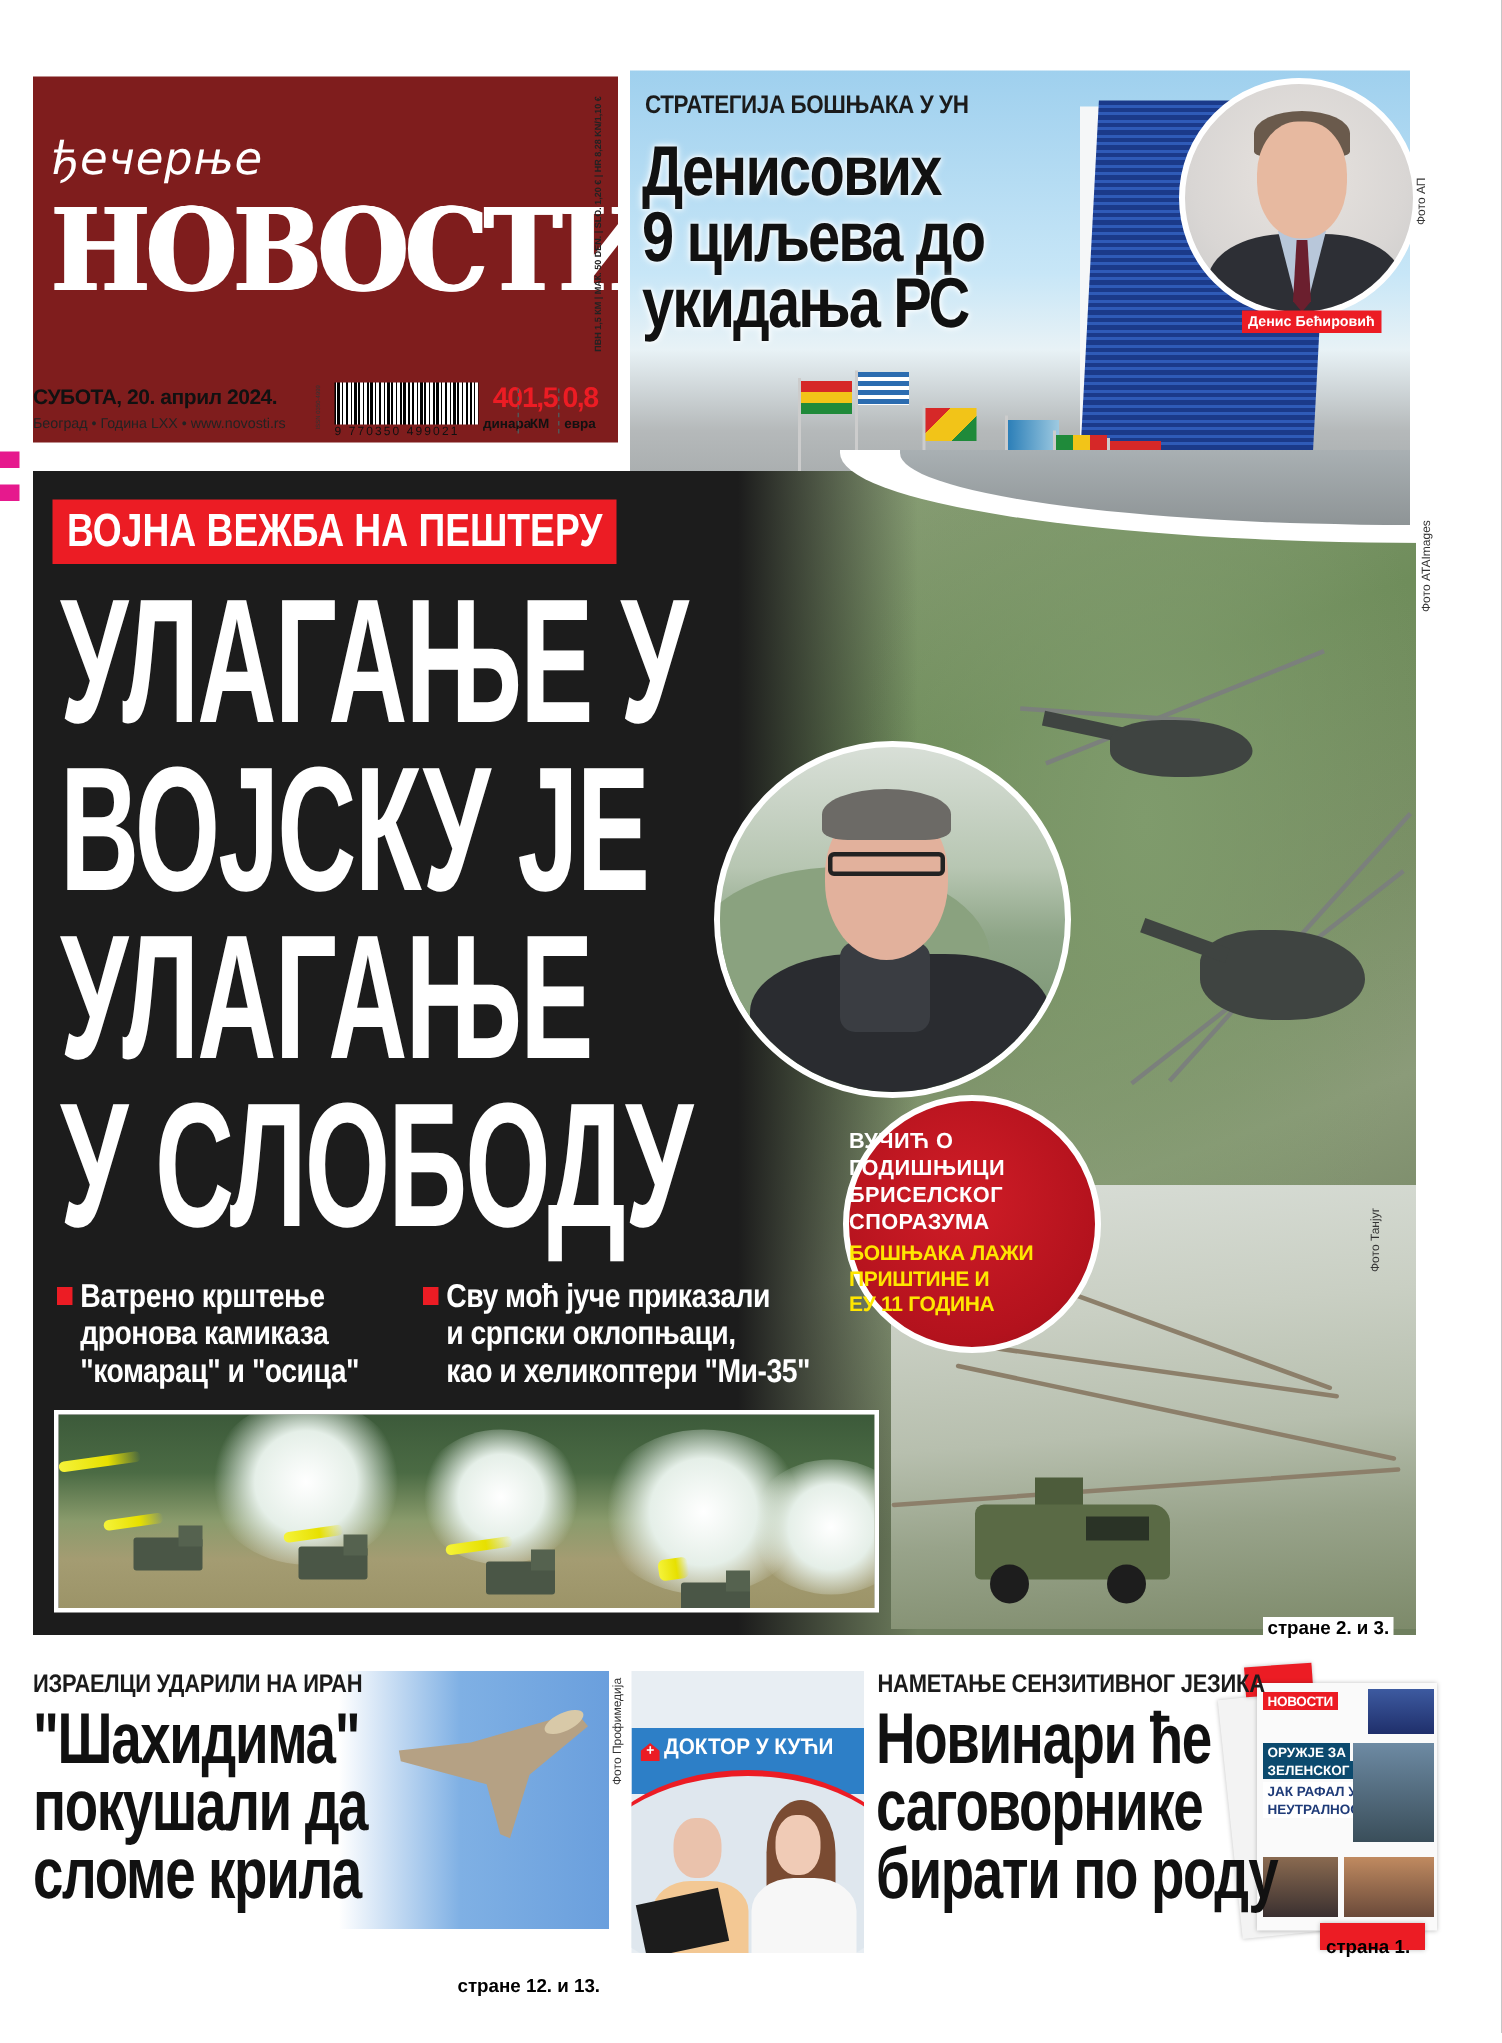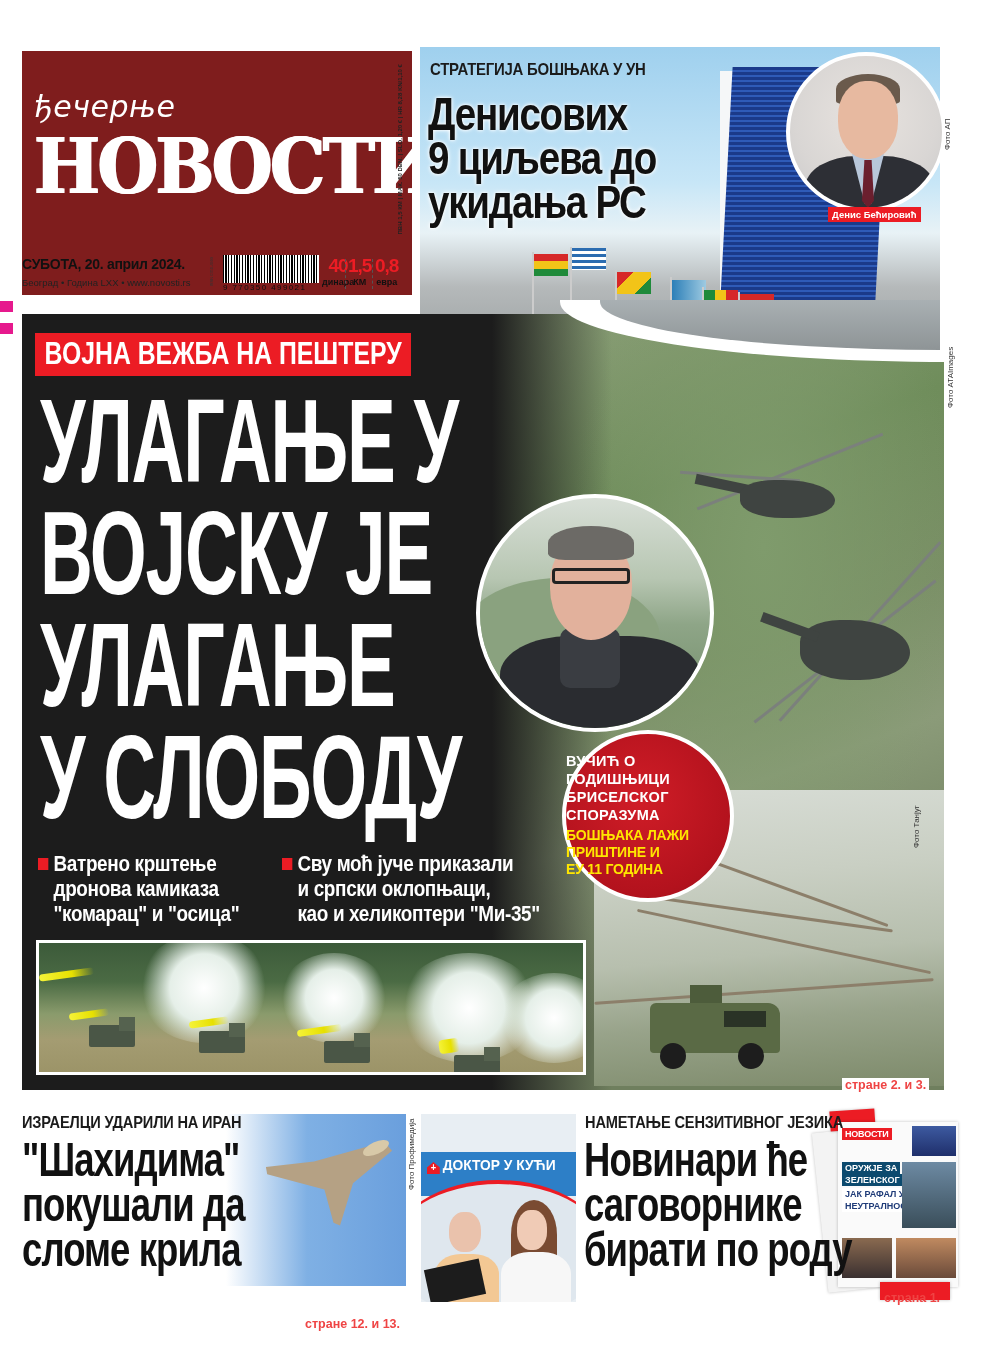--- a/index.html
+++ b/index.html
@@ -42,21 +42,21 @@
     text-shadow: 0 0 6px #fff, 0 0 3px #fff; }
   .portrait { position: absolute; left: 786px; top: 52px; width: 160px; height: 160px; border-radius: 50%; border: 4px solid #fff; overflow: hidden;
     background: radial-gradient(circle at 50% 40%, #e8e3df 0%, #d9d6d4 60%, #c8c8c8 100%); }
   .portrait .head { position: absolute; left: 48px; top: 25px; width: 60px; height: 78px; border-radius: 45% 45% 48% 48%; background: #e7b9a0; }
   .portrait .hair { position: absolute; left: 46px; top: 18px; width: 64px; height: 30px; border-radius: 50% 50% 10% 10%; background: #6a5a4c; }
   .portrait .suit { position: absolute; left: 15px; top: 100px; width: 130px; height: 80px; border-radius: 40% 40% 0 0; background: #2d2f35; }
   .portrait .shirt { position: absolute; left: 62px; top: 98px; width: 32px; height: 50px; background: #b8c7da; clip-path: polygon(0 0, 100% 0, 60% 100%, 40% 100%); }
   .portrait .tie { position: absolute; left: 72px; top: 104px; width: 12px; height: 48px; background: #6b1f2e; clip-path: polygon(20% 0, 80% 0, 100% 85%, 50% 100%, 0 85%); }
   .caption-red { position: absolute; background: #ec1c24; color: #fff; font-weight: 700; font-size: 9.5px; padding: 2px 4px; white-space: nowrap; }
   .credit { position: absolute; font-size: 8px; color: #333; transform: rotate(-90deg); transform-origin: left top; white-space: nowrap; }
-  .page-ref { position: absolute; color: #ef4444; font-weight: 700; font-size: 12.5px; white-space: nowrap; }
+  .page-ref { position: absolute; color: #000000; font-weight: 700; font-size: 12.5px; white-space: nowrap; }
   .page-ref.onwhite { background: #fff; padding: 0 3px; }
 
   
   .main-panel { position: absolute; left: 22px; top: 314px; width: 922px; height: 776px; background: #1c1c1c; overflow: hidden; }
   .main-photo { position: absolute; left: 470px; top: 0; width: 452px; height: 776px;
     background:
       radial-gradient(ellipse at 60% 30%, #7f9b6c 0%, rgba(127,155,108,0) 50%),
       linear-gradient(160deg, #8da07a 0%, #6f8d5b 25%, #7a8f66 45%, #8b9b79 60%, #6f7f5e 80%); }
   .main-photo-fade { position: absolute; left: 470px; top: 0; width: 120px; height: 776px; background: linear-gradient(90deg, #1c1c1c 0%, rgba(28,28,28,0) 100%); }
   .heli { position: absolute; }

